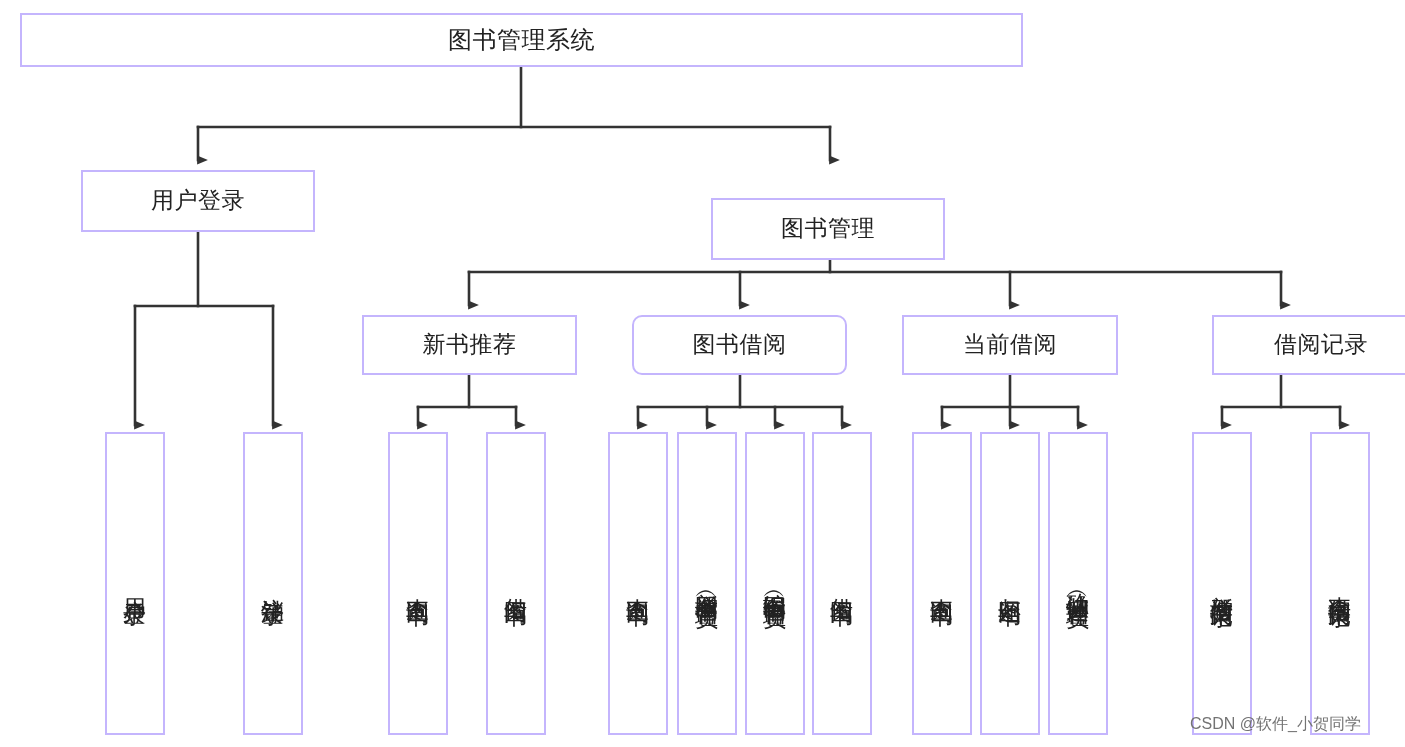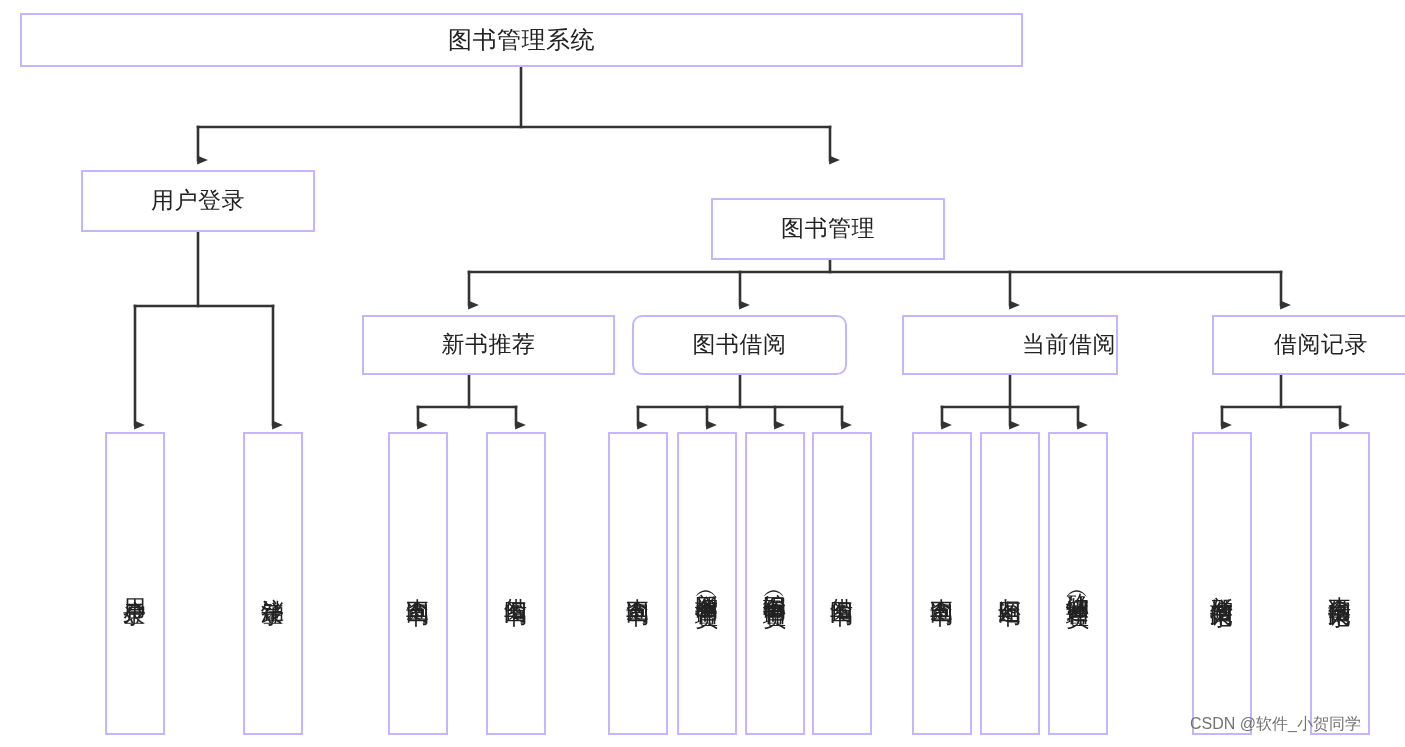--- a/index.html
+++ b/index.html
@@ -136,29 +136,29 @@
   </div>
 
   <div class="node horiz" style="left:81px; top:170px; width:234px; height:62px;">
     <span class="label">用户登录</span>
   </div>
 
   <div class="node horiz" style="left:711px; top:170px; width:234px; height:62px;margin-top:28px;">
     <span class="label">图书管理</span>
   </div>
 
-  <div class="node horiz" style="left:362px; top:315px; width:253px; height:60px;">
+  <div class="node horiz" style="left:362px; top:315px; width:215px; height:60px;">
     <span class="label">新书推荐</span>
   </div>
 
   <div class="node horiz" style="left:632px; top:315px; width:215px; height:60px;border-radius:10px;">
     <span class="label">图书借阅</span>
   </div>
 
-  <div class="node horiz" style="left:902px; top:315px; width:216px; height:60px;justify-content:flex-end;">
+  <div class="node horiz" style="left:902px; top:315px; width:216px; height:60px;">
     <span class="label">当前借阅</span>
   </div>
 
   <div class="node horiz" style="left:1212px; top:315px; width:218px; height:60px;">
     <span class="label">借阅记录</span>
   </div>
 
   <div class="node vert" style="left:105px; top:432px; width:60px; height:303px;">
     <span class="label">用户登录</span>
   </div>

